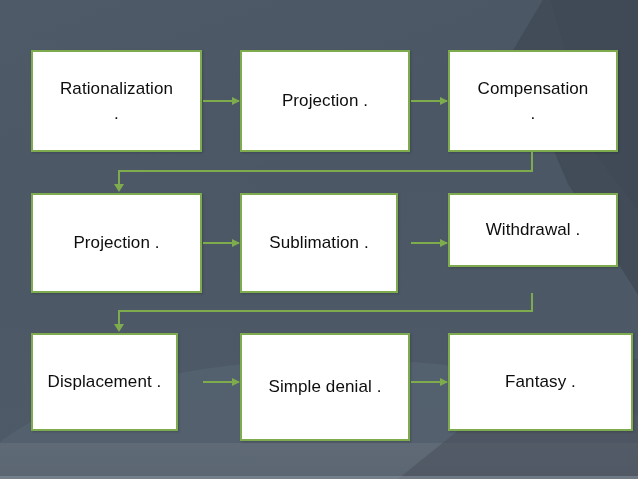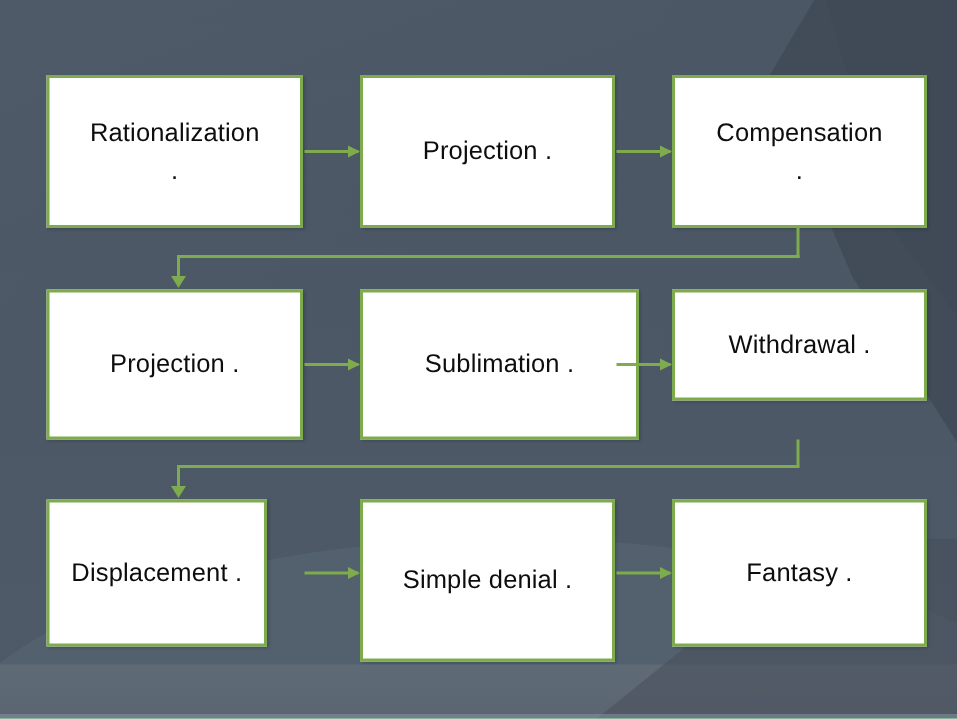--- a/index.html
+++ b/index.html
@@ -180,21 +180,21 @@
   <div class="elbow-v-right" style="left:531px; top:152px; height:20px;"></div>
   <div class="elbow-h" style="left:118px; top:170px; width:415px;"></div>
   <div class="elbow-v-left" style="left:118px; top:170px; height:15px;"></div>
 
   <div class="node" style="left:31px; top:193px; width:171px; height:100px;">
     <span class="label" style="white-space:pre-line;">Projection .</span>
   </div>
 
   <div class="h-arrow" style="left:203px; top:242px; width:36px;"></div>
 
-  <div class="node" style="left:240px; top:193px; width:186px; height:100px;">
+  <div class="node" style="left:240px; top:193px; width:158px; height:100px;">
     <span class="label" style="white-space:pre-line;">Sublimation .</span>
   </div>
 
   <div class="h-arrow" style="left:411px; top:242px; width:36px;"></div>
 
   <div class="node" style="left:448px; top:193px; width:170px; height:74px;">
     <span class="label" style="white-space:pre-line;">Withdrawal .</span>
   </div>
 
   <div class="elbow-v-right" style="left:531px; top:293px; height:18px;"></div>
@@ -206,17 +206,17 @@
   </div>
 
   <div class="h-arrow" style="left:203px; top:381px; width:36px;"></div>
 
   <div class="node" style="left:240px; top:333px; width:170px; height:108px;">
     <span class="label" style="white-space:pre-line;">Simple denial .</span>
   </div>
 
   <div class="h-arrow" style="left:411px; top:381px; width:36px;"></div>
 
-  <div class="node" style="left:448px; top:333px; width:170px; height:98px;">
+  <div class="node" style="left:448px; top:333px; width:185px; height:98px;">
     <span class="label" style="white-space:pre-line;">Fantasy .</span>
   </div>
 
 </div>
 
 </body></html>

